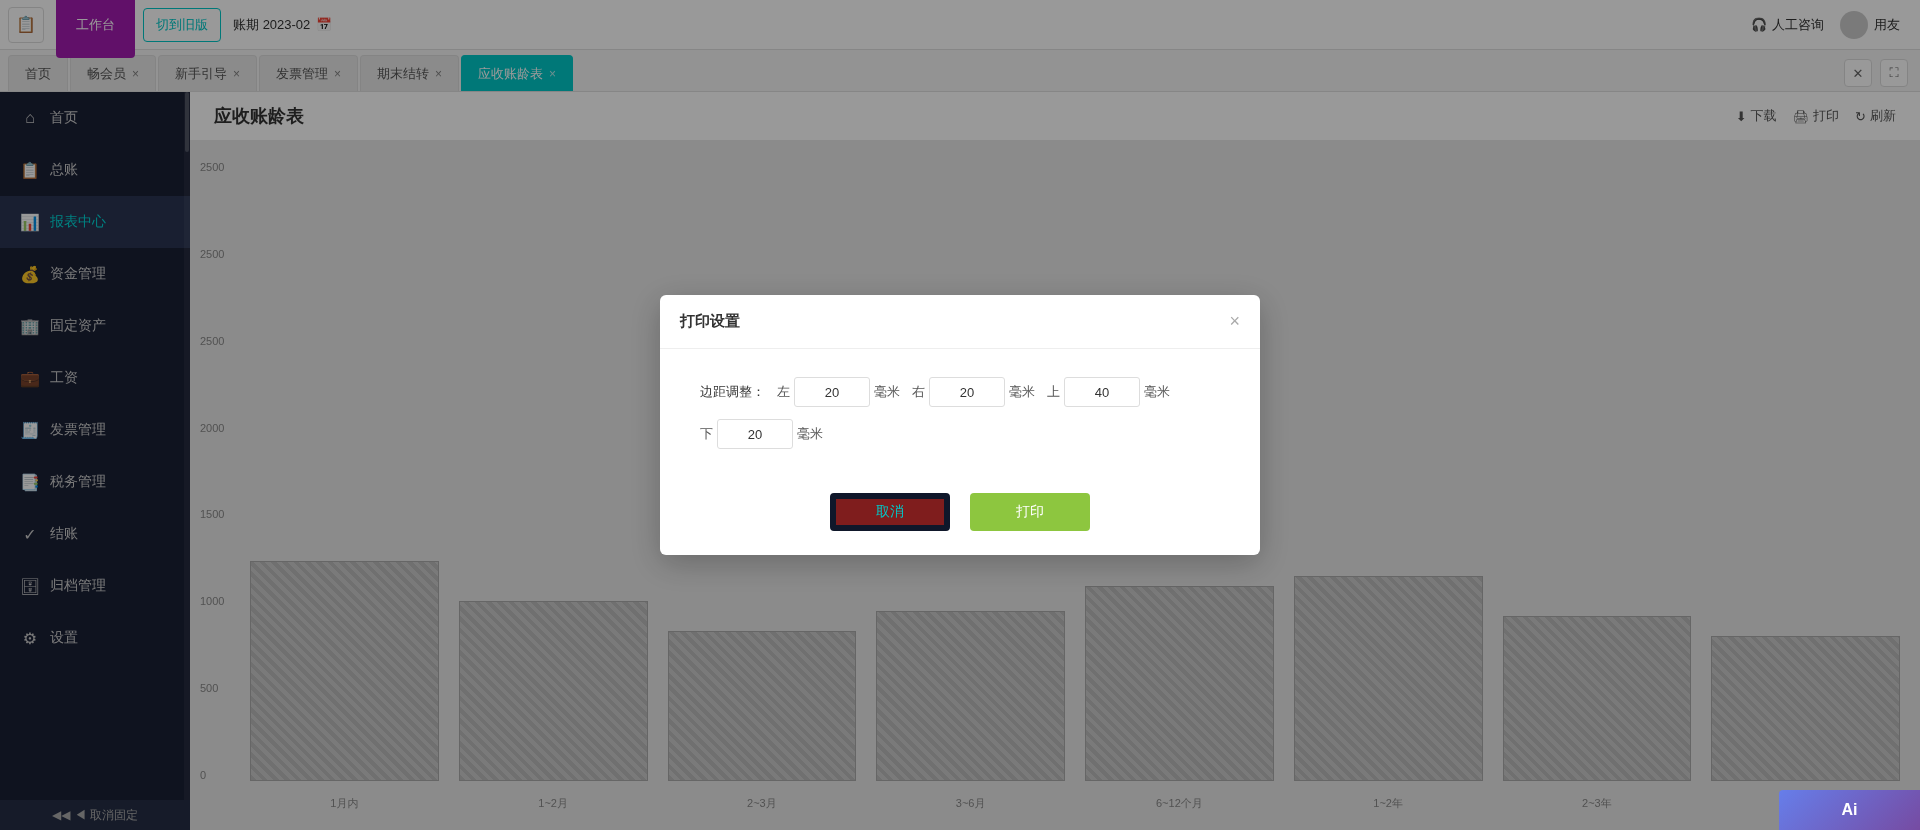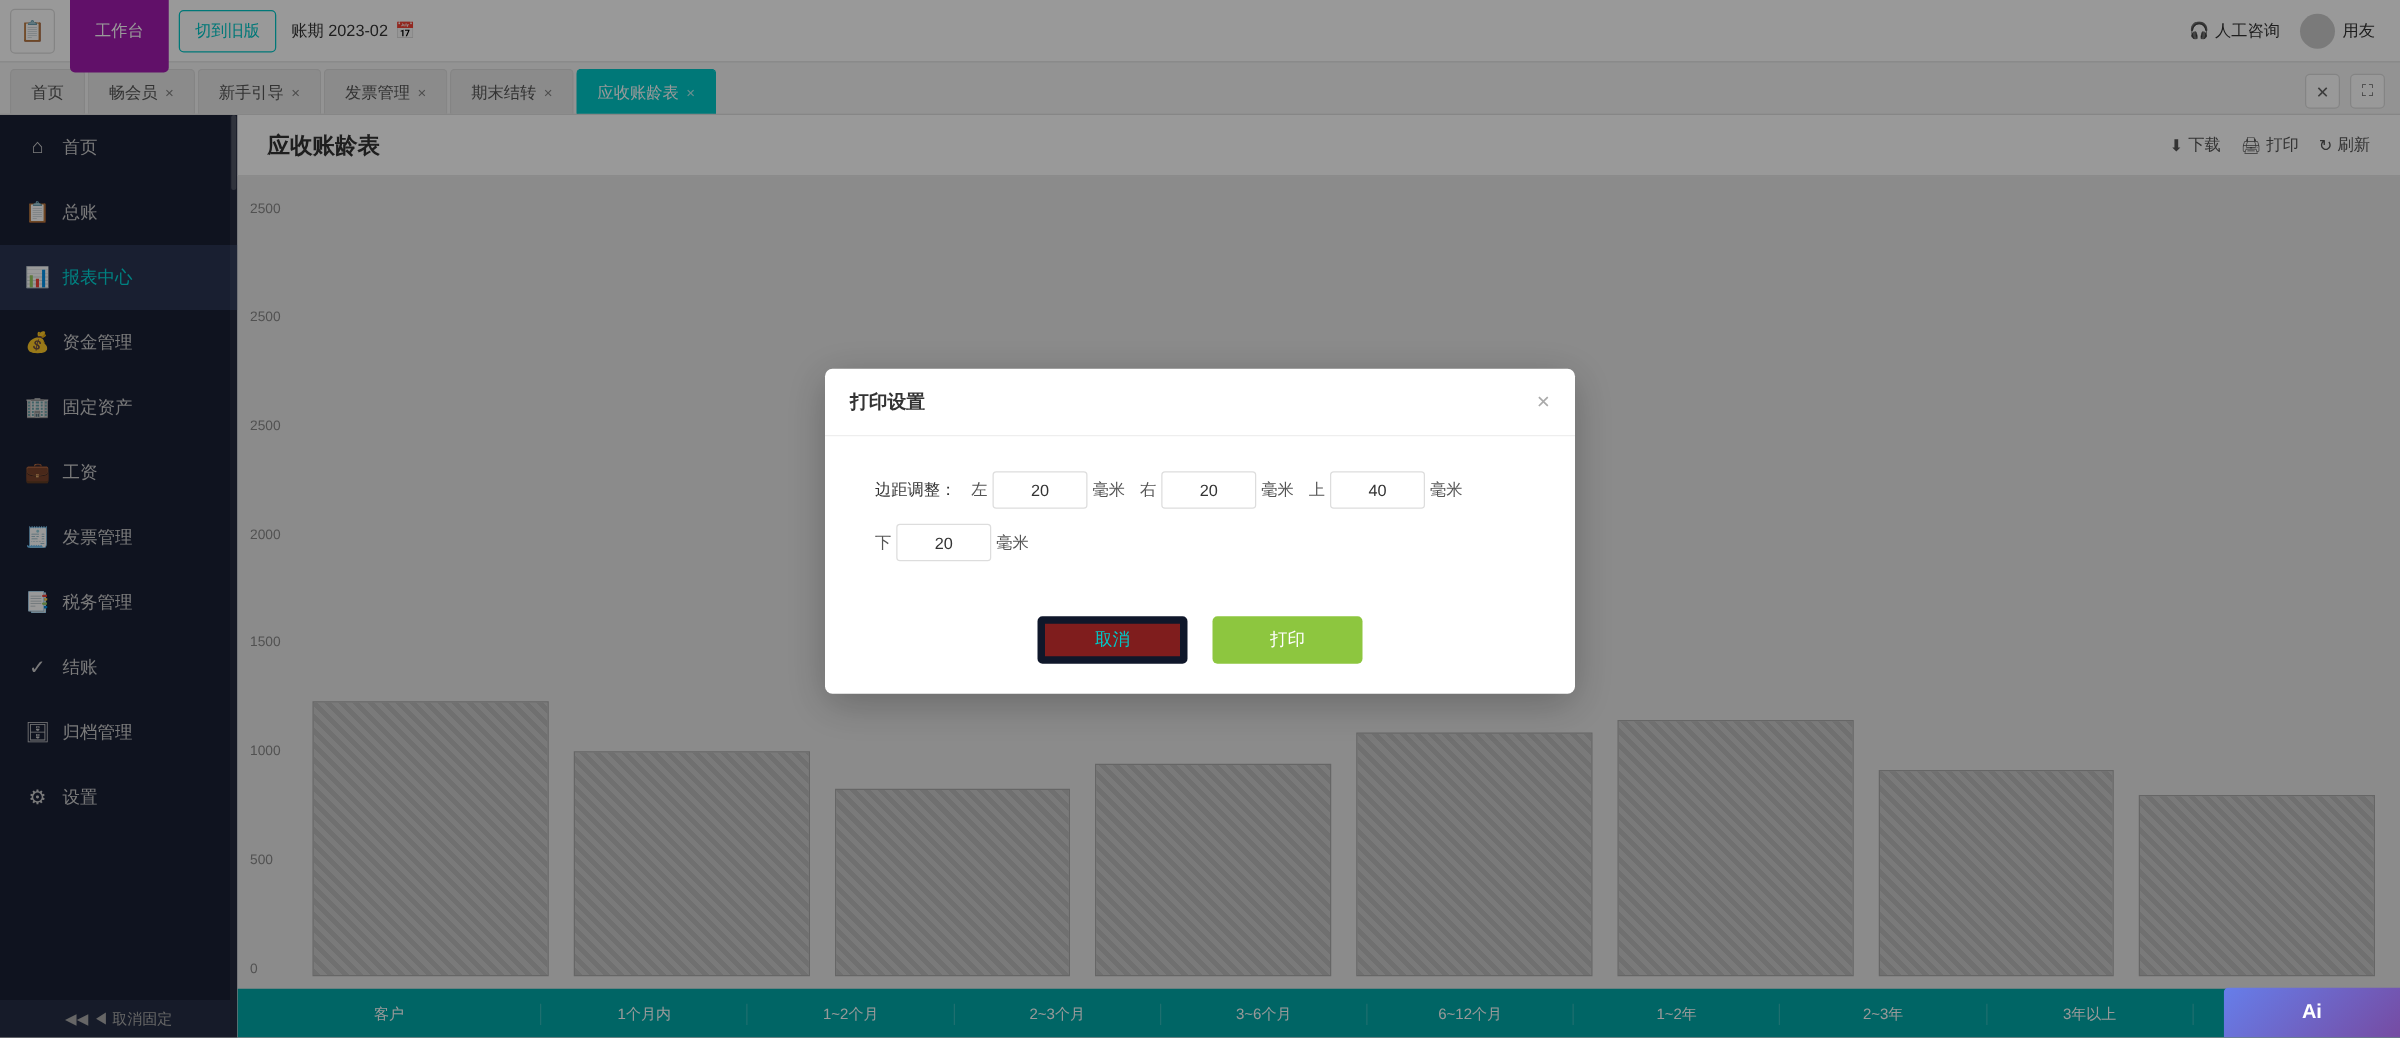--- a/index.html
+++ b/index.html
@@ -575,32 +575,20 @@
         <span style="flex:1;text-align:center;color:#888;font-size:11px;">1月内</span>
         <span style="flex:1;text-align:center;color:#888;font-size:11px;">1~2月</span>
         <span style="flex:1;text-align:center;color:#888;font-size:11px;">2~3月</span>
         <span style="flex:1;text-align:center;color:#888;font-size:11px;">3~6月</span>
         <span style="flex:1;text-align:center;color:#888;font-size:11px;">6~12个月</span>
         <span style="flex:1;text-align:center;color:#888;font-size:11px;">1~2年</span>
         <span style="flex:1;text-align:center;color:#888;font-size:11px;">2~3年</span>
         <span style="flex:1;text-align:center;color:#888;font-size:11px;">3年以上</span>
       </div>
 
-      <div class="table-header">
-        <div class="th-cell">客户</div>
-        <div class="th-cell">1个月内</div>
-        <div class="th-cell">1~2个月</div>
-        <div class="th-cell">2~3个月</div>
-        <div class="th-cell">3~6个月</div>
-        <div class="th-cell">6~12个月</div>
-        <div class="th-cell">1~2年</div>
-        <div class="th-cell">2~3年</div>
-        <div class="th-cell">3年以上</div>
-        <div class="th-cell">合计</div>
-      </div>
     </div>
   </div>
 </div>
 
 <div class="modal-overlay">
   <div class="modal">
     <div class="modal-header">
       <span class="modal-title">打印设置</span>
       <span class="modal-close">×</span>
     </div>

